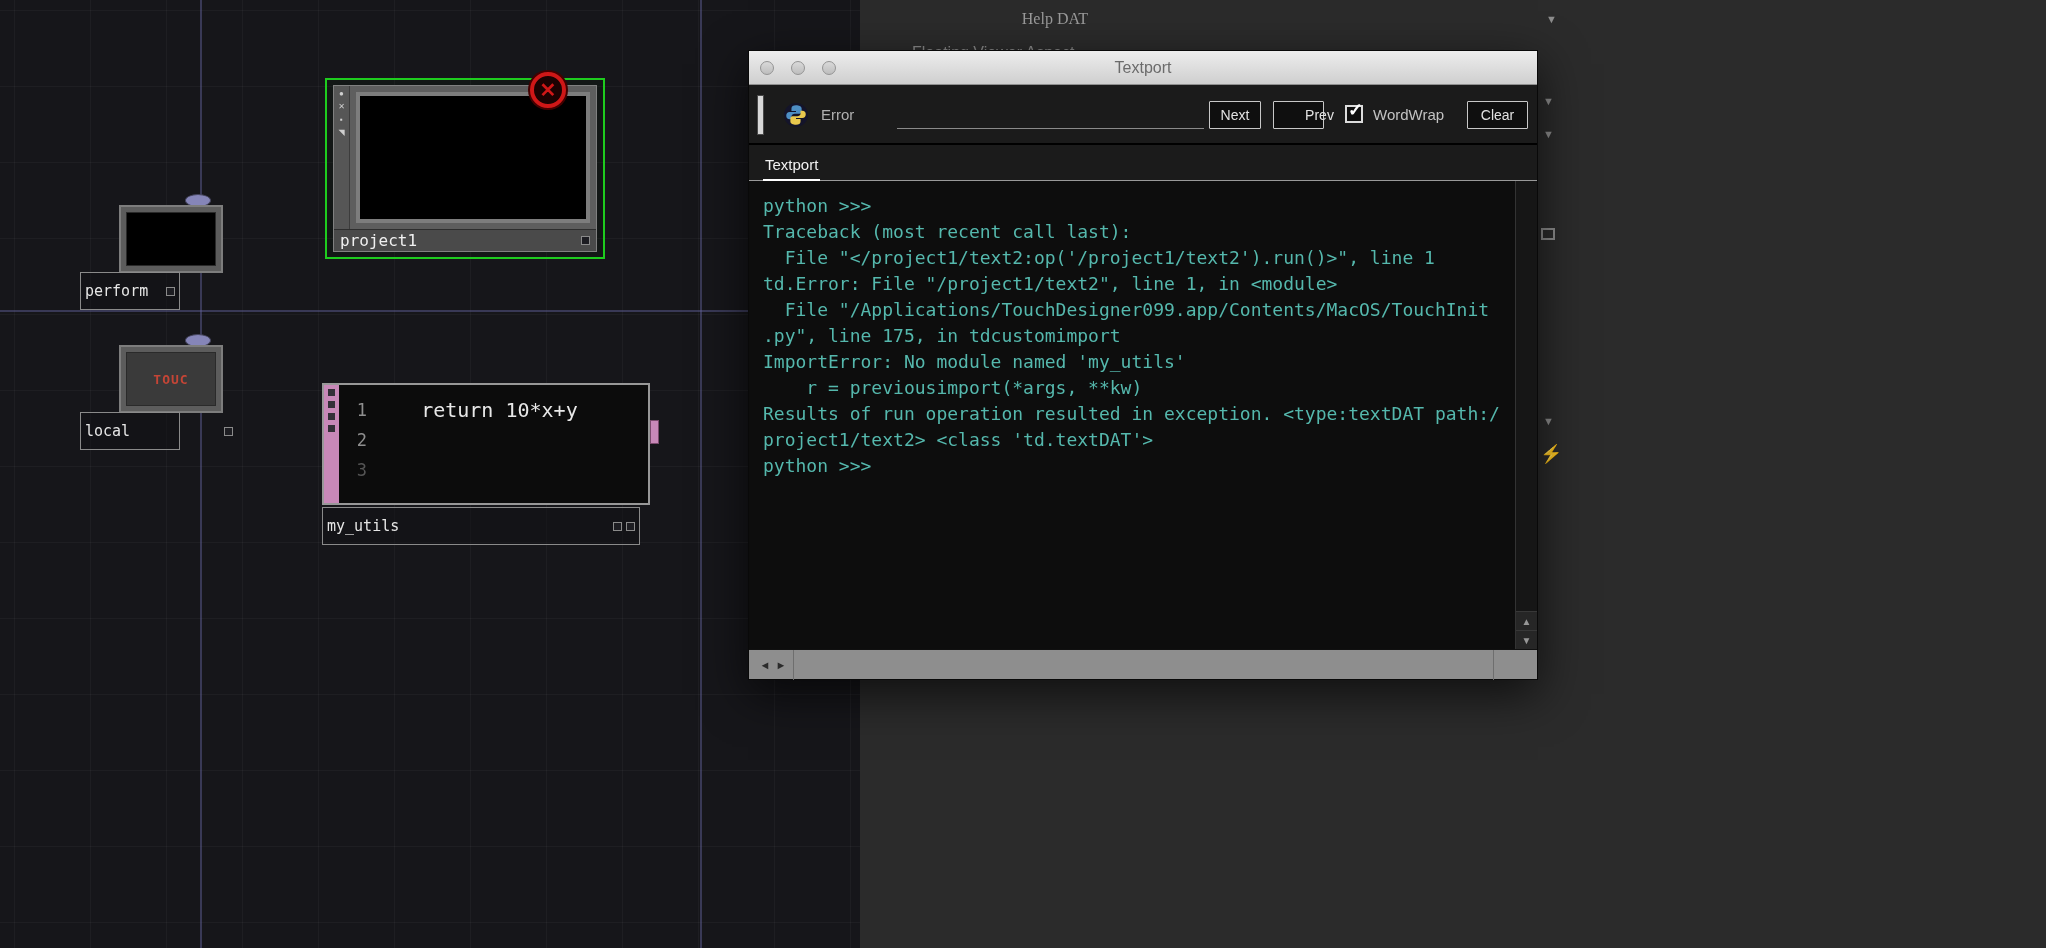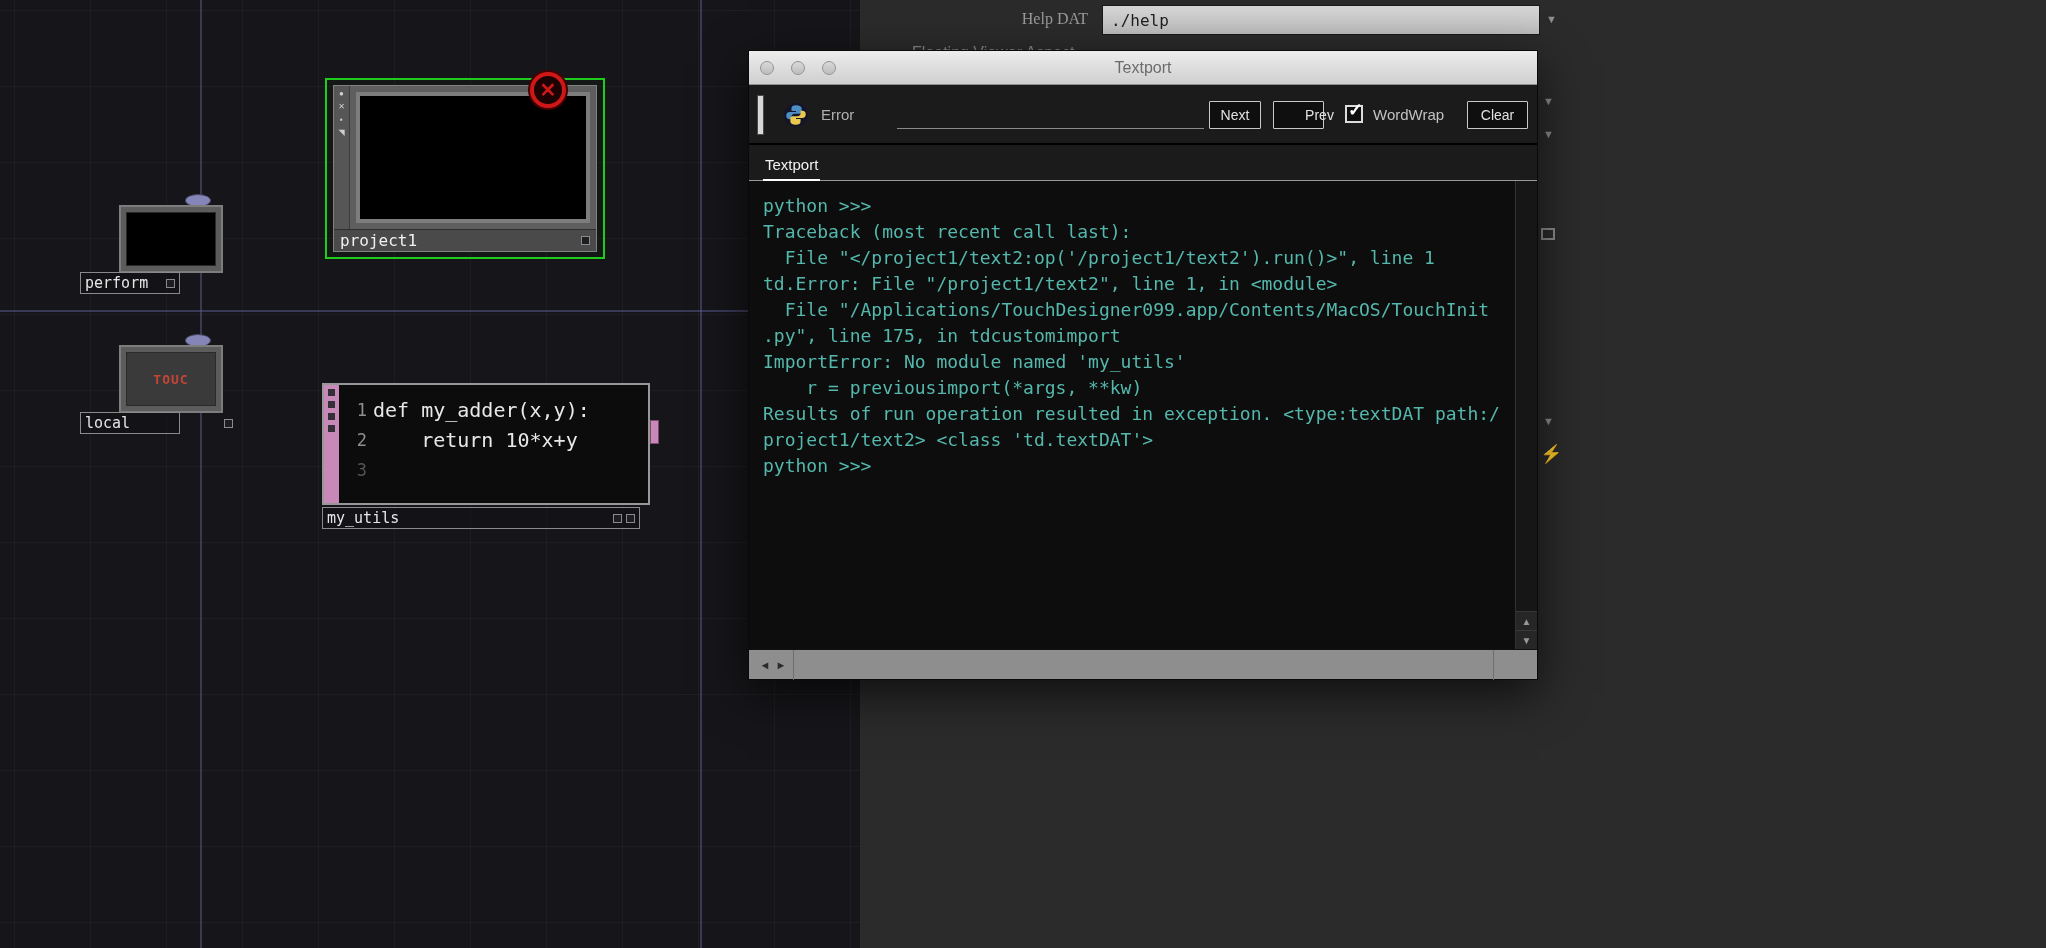--- a/index.html
+++ b/index.html
@@ -21,21 +21,21 @@
   
   .node { position:absolute;margin-left:41px; }
   .node-ellipse { position:absolute; width:26px; height:13px; border-radius:50%;
     background:#8585b8; border:1px solid #44445c; }
   .node-frame { position:absolute; inset:0; background:#5c5c5c; border:2px solid #7d7d7d; padding:5px; }
   .node-viewer { width:100%; height:100%; background:#000; border:1px solid #2a2a2a; }
   .node-label {
     position:absolute; display:flex; align-items:center;
     border:1px solid #8a8a8a; background:rgba(18,18,22,0.55);
     color:#e6e6e6; font-family:"DejaVu Sans Mono",monospace; font-size:15px;
-    padding:1px 4px; white-space:nowrap;
+    padding:9px 4px; white-space:nowrap;
   }
   .node-label .spacer { flex:1; }
   .flag-box { width:9px; height:9px; border:1px solid #8a8a8a; background:#1d1d22; margin-left:4px; flex:none; }
 
   
   .node-small { width:104px; height:68px; }
   .splash { display:flex; align-items:center; justify-content:center;
     background:#3a3a3a; border:1px solid #2a2a2a; width:100%; height:100%; }
   .splash span { color:#c44536; font-weight:bold; font-size:13px; font-family:"DejaVu Sans Mono",monospace; letter-spacing:1px; }
 
@@ -178,39 +178,35 @@
           <i></i>
           <i></i>
           <i></i>
       </div>
       <div class="dat-gutter">
           <div>1</div>
           <div>2</div>
           <div>3</div>
         </div>
       <div class="dat-code">
-          <div>def my_adder(x,y):</div>
           <div>    return 10*x+y</div>
         </div>
     </div>
     <div class="dat-out" style="right:-9px; top:37px;"></div>
   </div>
   <div class="node-label" style="left:322px; top:507px; width:318px;">
     <span>my_utils</span>
     <span class="spacer"></span>
     <span class="flag-box"></span>
     <span class="flag-box"></span>
   </div>
 </div>
 
 <div class="param-panel">
   <div class="param-label" style="left:0; top:10px; width:228px;font-family:Liberation Serif, serif;">Help DAT</div>
-  <div class="param-field" style="left:242px; top:5px; width:438px; height:30px;">
-    <span>./help</span>
-  </div>
   <span class="edge-icon" style="left:686px; top:13px;">▼</span>
 
   <div class="param-label" style="left:0; top:44px; width:228px; white-space:nowrap; overflow:visible; text-align:left; padding-left:52px; color:#888;">Floating Viewer Aspect</div>
 
   <span class="edge-icon" style="left:683px; top:95px;">▼</span>
   <span class="edge-icon" style="left:683px; top:128px;">▼</span>
   <div class="edge-box" style="left:681px; top:228px;"></div>
   <span class="edge-icon" style="left:683px; top:415px;">▼</span>
   <span class="edge-bolt" style="left:680px; top:443px;">⚡</span>
 </div>

